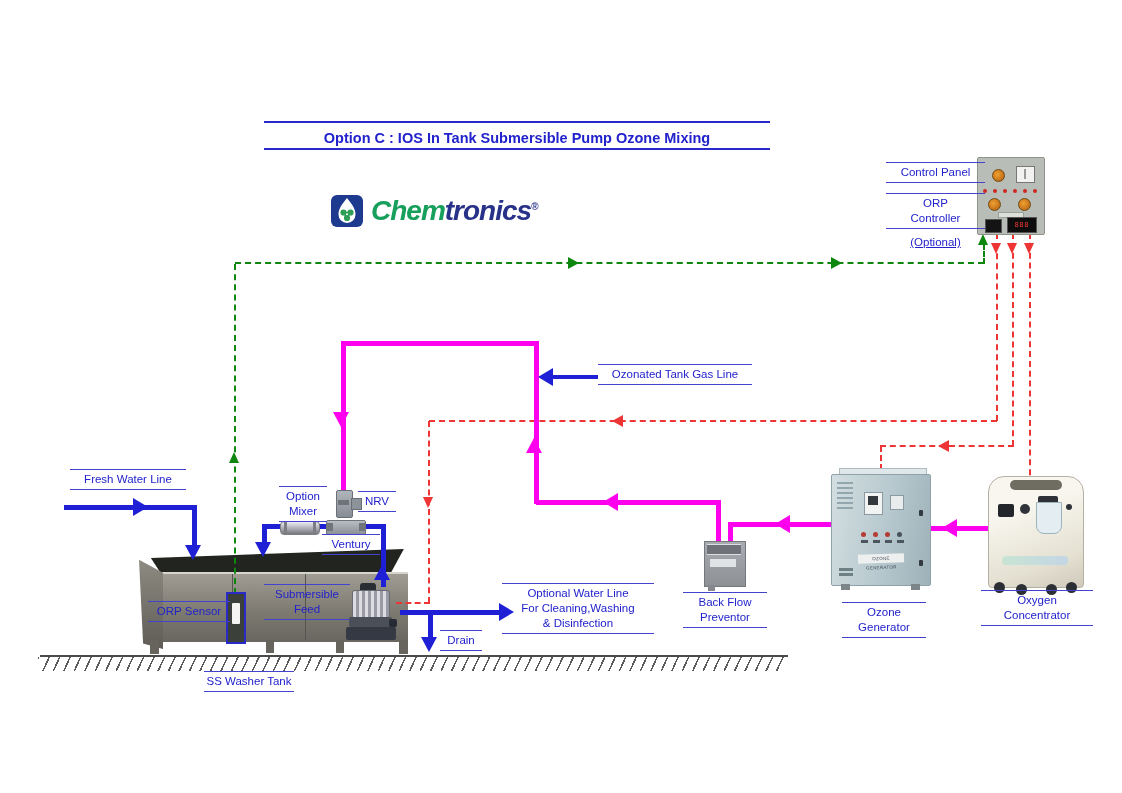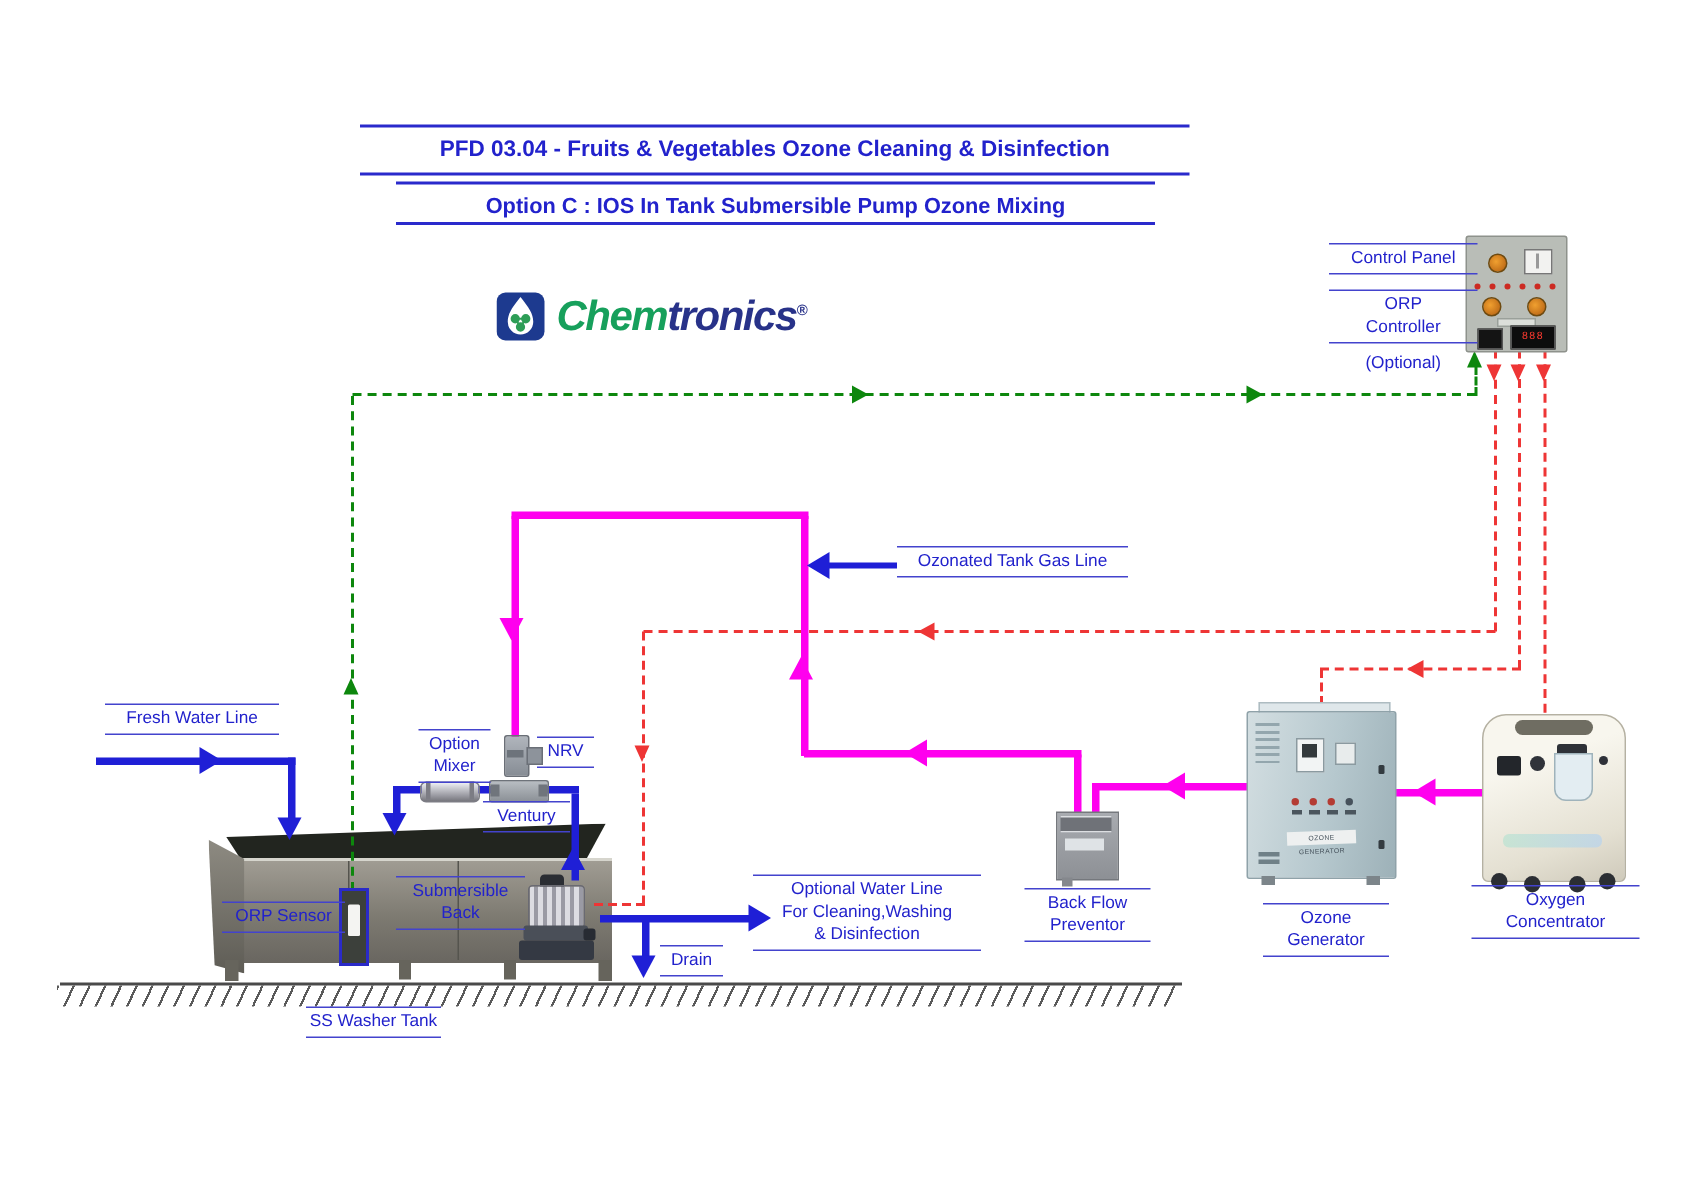--- a/index.html
+++ b/index.html
@@ -6,21 +6,21 @@
   #canvas{position:relative;width:1122px;height:793px;background:#ffffff;overflow:hidden;
           font-family:"Liberation Sans",sans-serif;}
   
   .title{position:absolute;text-align:center;color:#2222cc;font-weight:bold;
          border-top:2px solid #2a2acc;border-bottom:2px solid #2a2acc;}
   #title1{left:240px;top:83px;width:553px;font-size:15px;padding:6px 0 7px;}
   #title2{left:264px;top:121px;width:506px;font-size:14.5px;padding:7px 0 2px;}
   
   .lbl{position:absolute;color:#2222cc;font-size:11.5px;line-height:1.3;text-align:center;
        border-top:1px solid #4343cd;border-bottom:1px solid #4343cd;padding:2px 2px;}
-  .lbl.noline{border:none;}
+  .lbl.noline{border:none;text-decoration:underline;}
   
   .ph{position:absolute;height:5px;background:currentColor;}
   .pv{position:absolute;width:5px;background:currentColor;}
   .dh{position:absolute;height:0;border-top:2px dashed currentColor;}
   .dv{position:absolute;width:0;border-left:2px dashed currentColor;}
   .c-blue{color:#1f1fd6;} .c-mag{color:#ff00ee;} .c-red{color:#ee3535;} .c-grn{color:#0d870d;}
   
   .ar{position:absolute;width:0;height:0;}
   .ar-r{border-top:9px solid transparent;border-bottom:9px solid transparent;border-left:15px solid currentColor;}
   .ar-l{border-top:9px solid transparent;border-bottom:9px solid transparent;border-right:15px solid currentColor;}
@@ -40,21 +40,20 @@
   
   #ground-line{position:absolute;left:40px;top:655px;width:748px;border-top:2px solid #4a4a4a;}
   #ground-hatch{position:absolute;left:38px;top:657px;width:748px;height:14px;
     background:repeating-linear-gradient(115deg,#5a5a5a 0 1.5px,transparent 1.5px 9.5px);}
 </style>
 </head>
 <body>
 
 <div id="canvas">
 
-  <div class="title" id="title1">PFD 03.04 - Fruits &amp; Vegetables Ozone Cleaning &amp; Disinfection</div>
   <div class="title" id="title2">Option C : IOS In Tank Submersible Pump Ozone Mixing</div>
 
   <div id="logo">
     <svg width="34" height="34" viewBox="0 0 34 34">
       <rect x="0" y="1" width="32" height="32" rx="6" fill="#1d3a8f"></rect>
       <path d="M16 4 C 10.5 11, 7.5 15, 7.5 20.5 a8.5 8.5 0 0 0 17 0 C 24.5 15, 21.5 11, 16 4 Z" fill="#ffffff"></path>
       <g stroke="#2e9e57" stroke-width="1.4" fill="#2e9e57">
         <line x1="12.5" y1="18.5" x2="19.5" y2="18.5"></line>
         <line x1="12.5" y1="18.5" x2="16" y2="24"></line>
         <line x1="19.5" y1="18.5" x2="16" y2="24"></line>
@@ -245,21 +244,21 @@
   <div class="lbl" style="left:70px;top:469px;width:112px;">Fresh Water Line</div>
   <div class="lbl" style="left:279px;top:486px;width:44px;">
     <div>Option</div>
       <div>Mixer</div>
   </div>
   <div class="lbl" style="left:358px;top:491px;width:34px;">NRV</div>
   <div class="lbl" style="left:322px;top:534px;width:54px;">Ventury</div>
   <div class="lbl" style="left:148px;top:601px;width:78px;">ORP Sensor</div>
   <div class="lbl" style="left:264px;top:584px;width:82px;">
     <div>Submersible</div>
-      <div>Back</div>
+      <div>Feed</div>
   </div>
   <div class="lbl" style="left:502px;top:583px;width:148px;">
     <div>Optional Water Line</div>
     <div>For Cleaning,Washing</div>
     <div>&amp; Disinfection</div>
   </div>
   <div class="lbl" style="left:440px;top:630px;width:38px;">Drain</div>
   <div class="lbl" style="left:204px;top:671px;width:86px;">SS Washer Tank</div>
   <div class="lbl" style="left:683px;top:592px;width:80px;">
     <div>Back Flow</div>

